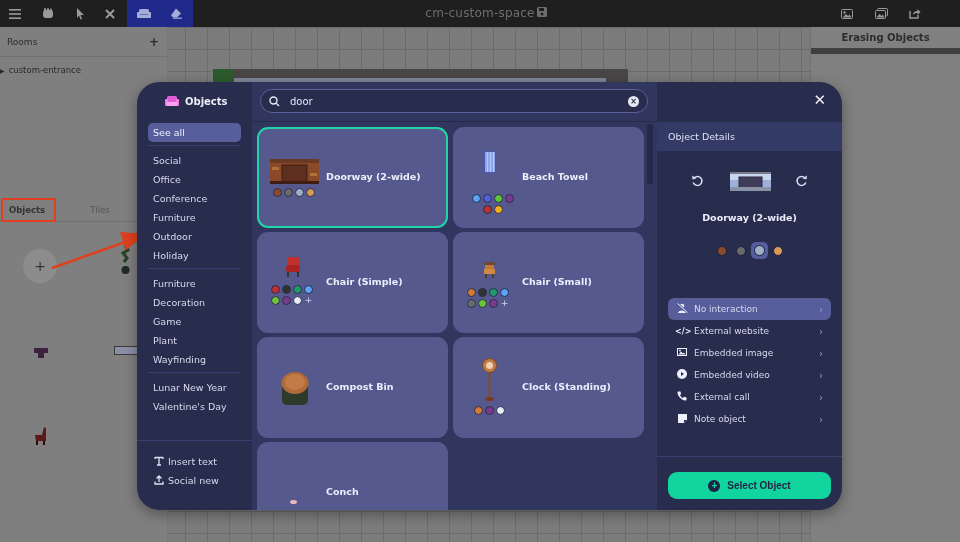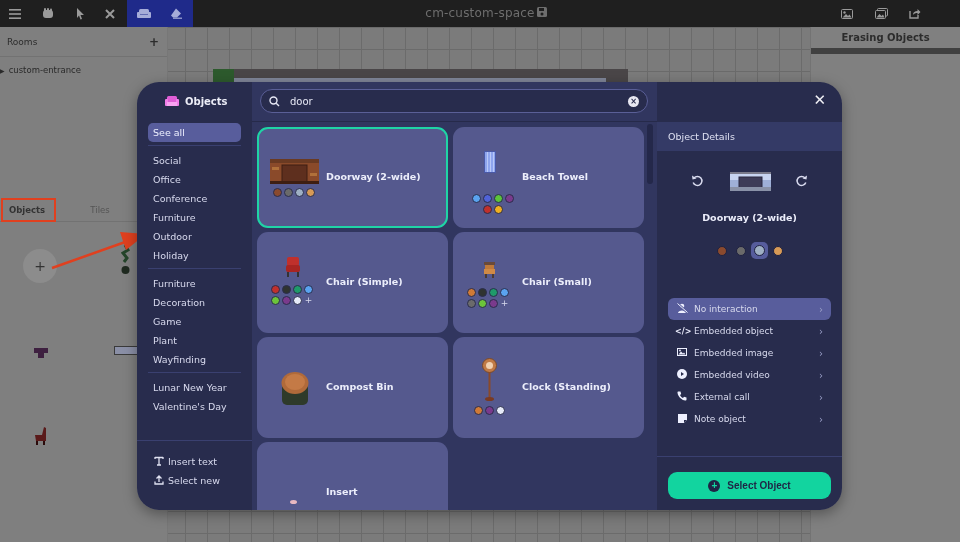--- a/index.html
+++ b/index.html
@@ -263,21 +263,21 @@
               </svg>
           </span>
           <span>Insert text</span>
         </div>
         <div class="lb-item">
           <span>
             <svg width="10" height="10" viewBox="0 0 10 10">
                 <path d="M5 7 L5 1 M2.5 3.5 L5 1 L7.5 3.5 M1 6.5 L1 9 L9 9 L9 6.5" stroke="#e0e2f2" stroke-width="1.3" fill="none"></path>
               </svg>
           </span>
-          <span>Select new</span>
+          <span>Social new</span>
         </div>
       </div>
     </div>
 
     <div class="m-mid">
       <div class="search-bar">
         <span>
           <svg width="11" height="11" viewBox="0 0 11 11">
               <circle cx="4.5" cy="4.5" r="3.5" stroke="#e6e8f5" stroke-width="1.4" fill="none"></circle>
               <path d="M7.2 7.2 L10 10" stroke="#e6e8f5" stroke-width="1.4"></path>
@@ -396,21 +396,21 @@
           </div>
           <div class="name">Clock (Standing)</div>
         </div>
 
         <div class="card">
           <div class="thumb" style="left:33px;top:47px;width:7px;height:5px;">
             <svg width="7" height="5" viewBox="0 0 7 5">
                 <ellipse cx="3.5" cy="3" rx="3.5" ry="2" fill="#e8b8c0"></ellipse>
               </svg>
           </div>
-          <div class="name">Insert</div>
+          <div class="name">Conch</div>
         </div>
       </div>
       <div class="scrollbar"></div>
     </div>
 
     <div class="m-right">
       <div class="close-x">✕</div>
       <div class="sec-head" style="top:40px">Object Details</div>
 
       <div class="rot-l">
@@ -452,21 +452,21 @@
                 <path d="M1 10 C1 6.5 9 6.5 9 10 Z" fill="#eef0ff"></path>
                 <path d="M0.5 0.5 L10.5 9.5" stroke="#585d9c" stroke-width="2.4"></path>
                 <path d="M0.5 0.5 L10.5 9.5" stroke="#eef0ff" stroke-width="1"></path>
               </svg>
           </span>
           <span>No interaction</span>
           <span class="chev">›</span>
         </div>
         <div class="inter-item">
           <span class="ico" style="font-weight:bold;font-size:8px">&lt;/&gt;</span>
-          <span>Embedded object</span>
+          <span>External website</span>
           <span class="chev">›</span>
         </div>
         <div class="inter-item">
           <span class="ico">
             <svg width="10" height="8" viewBox="0 0 10 8">
                 <rect x="0.5" y="0.5" width="9" height="7" fill="none" stroke="#eef0ff"></rect>
                 <path d="M1.5 6.5 L4 3.5 L6 5.5 L7 4.5 L8.5 6.5 Z" fill="#eef0ff"></path>
                 <circle cx="3" cy="2.5" r="0.9" fill="#eef0ff"></circle>
               </svg>
           </span>

